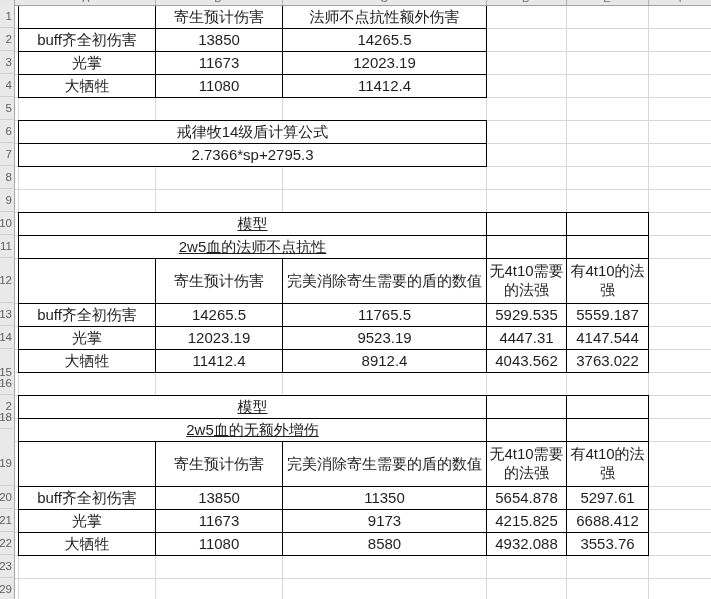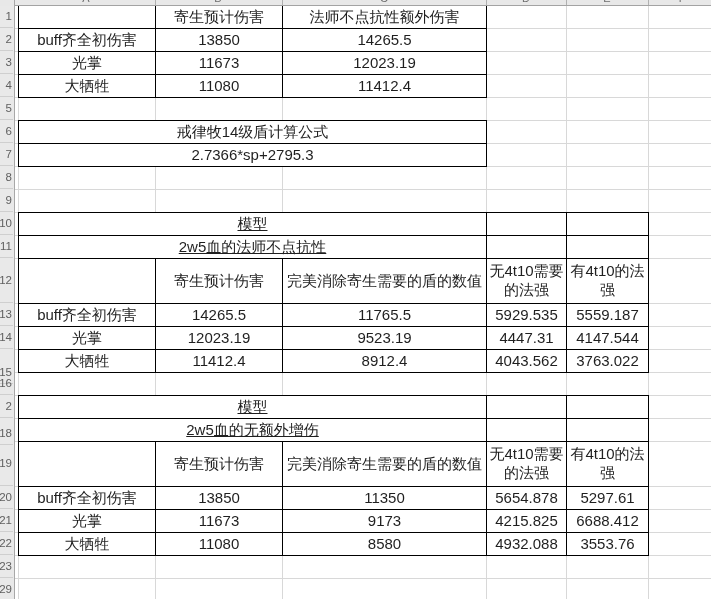--- a/index.html
+++ b/index.html
@@ -134,21 +134,21 @@
     </div>
   <div class="rn" style="top:355px;height:23px">
       <span>15</span>
     </div>
   <div class="rn" style="top:366px;height:23px">
       <span>16</span>
     </div>
   <div class="rn" style="top:389px;height:23px">
       <span>2</span>
     </div>
-  <div class="rn" style="top:416px;height:23px">
+  <div class="rn" style="top:400px;height:23px">
       <span>18</span>
     </div>
   <div class="rn" style="top:435px;height:45px">
       <span>19</span>
     </div>
   <div class="rn" style="top:480px;height:23px">
       <span>20</span>
     </div>
   <div class="rn" style="top:503px;height:23px">
       <span>21</span>

